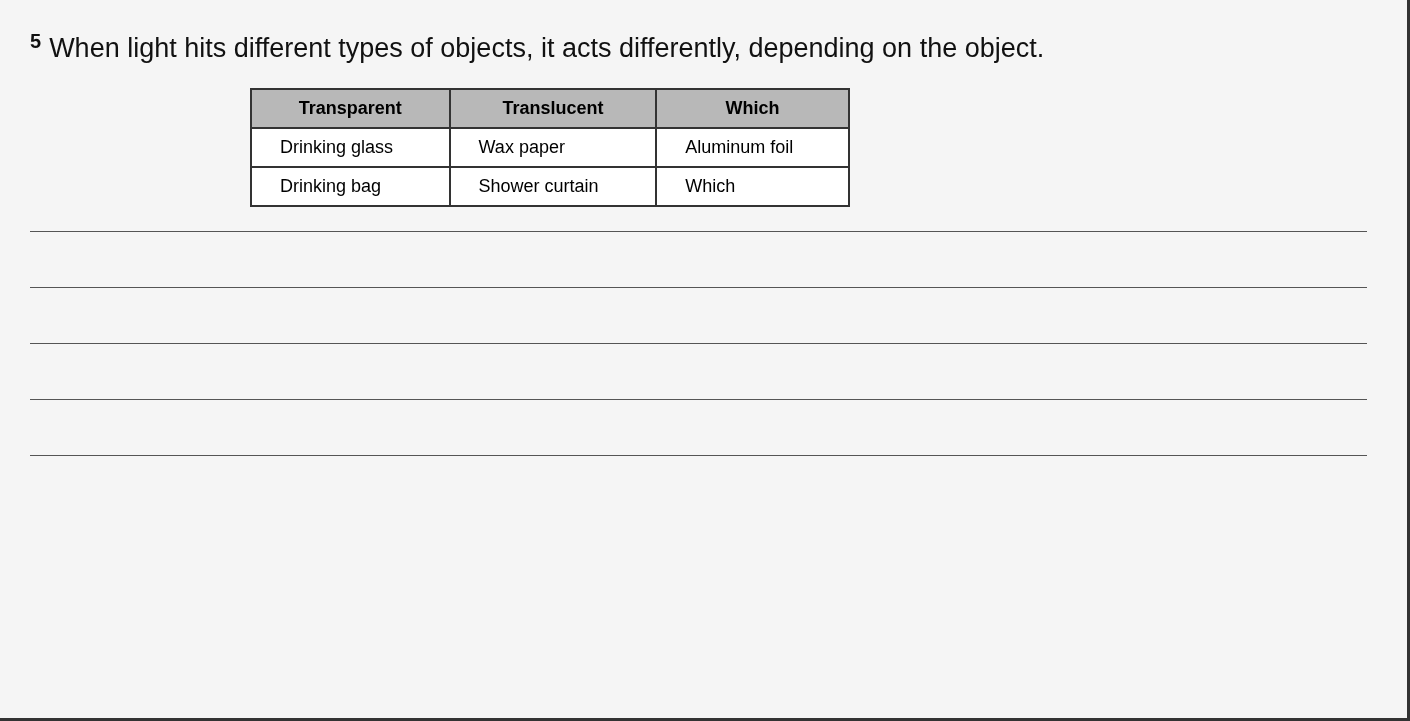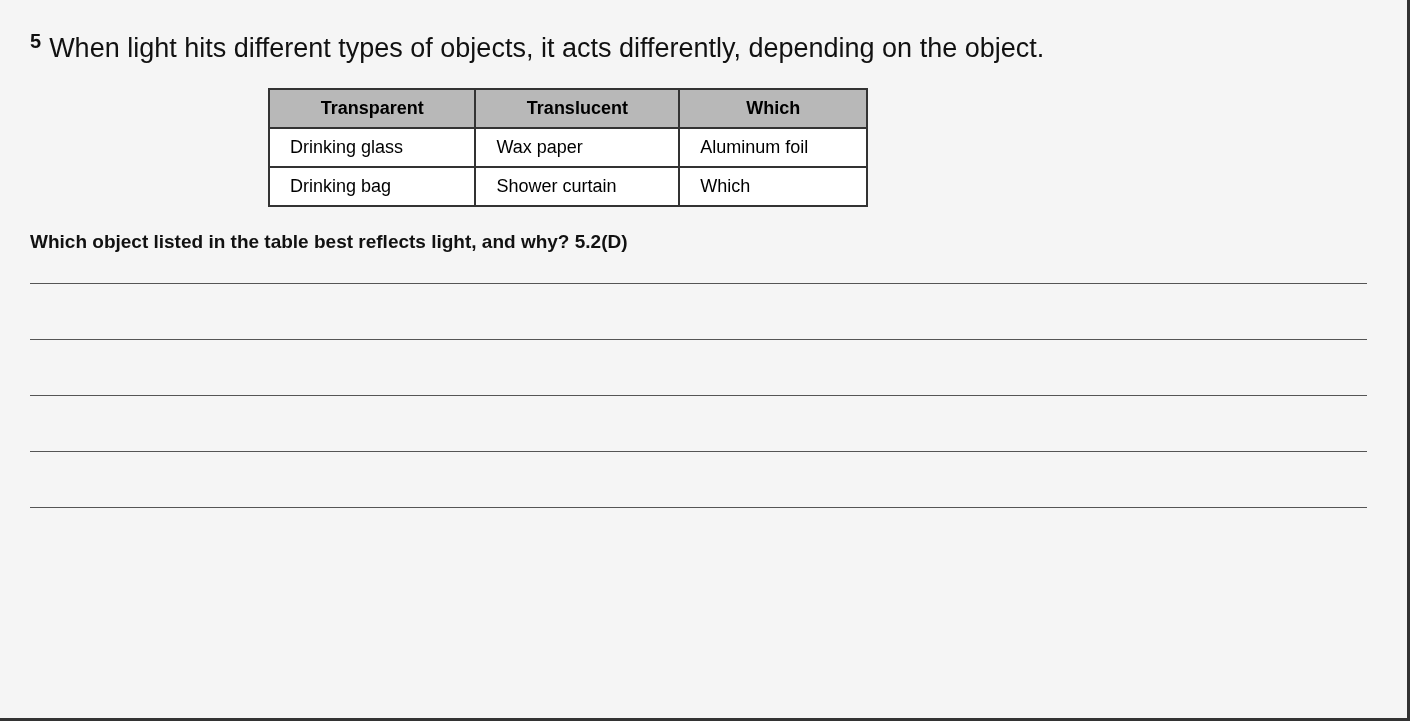--- a/index.html
+++ b/index.html
@@ -49,35 +49,34 @@
     }
 
     .table-container {
       margin-left: 220px;
       margin-bottom: 24px;
     }
 
     table {
       border-collapse: collapse;
       min-width: 600px;
-      margin-left: 18px;
     }
 
     table th {
       background-color: #b8b8b8;
       border: 2px solid #333;
       padding: 8px 30px;
       font-size: 18px;
       font-weight: bold;
       text-align: center;
     }
 
     table td {
       border: 2px solid #333;
-      padding: 8px 20px;
+      padding: 8px 28px;
       font-size: 18px;
       background-color: #fff;
       text-align: left;
     }
 
     .sub-question {
       font-size: 19px;
       font-weight: bold;
       margin-bottom: 30px;
       color: #111;
@@ -123,21 +122,20 @@
         </tr>
         <tr>
           <td>Drinking bag</td>
           <td>Shower curtain</td>
           <td>Which</td>
         </tr>
       </tbody>
     </table>
   </div>
 
-  <div class="sub-question">Which object listed in the table best reflects light, and why?  5.2(D)</div>
 
   <div class="answer-lines">
     <div class="answer-line"></div>
     <div class="answer-line"></div>
     <div class="answer-line"></div>
     <div class="answer-line"></div>
     <div class="answer-line"></div>
   </div>
 
 </div>

